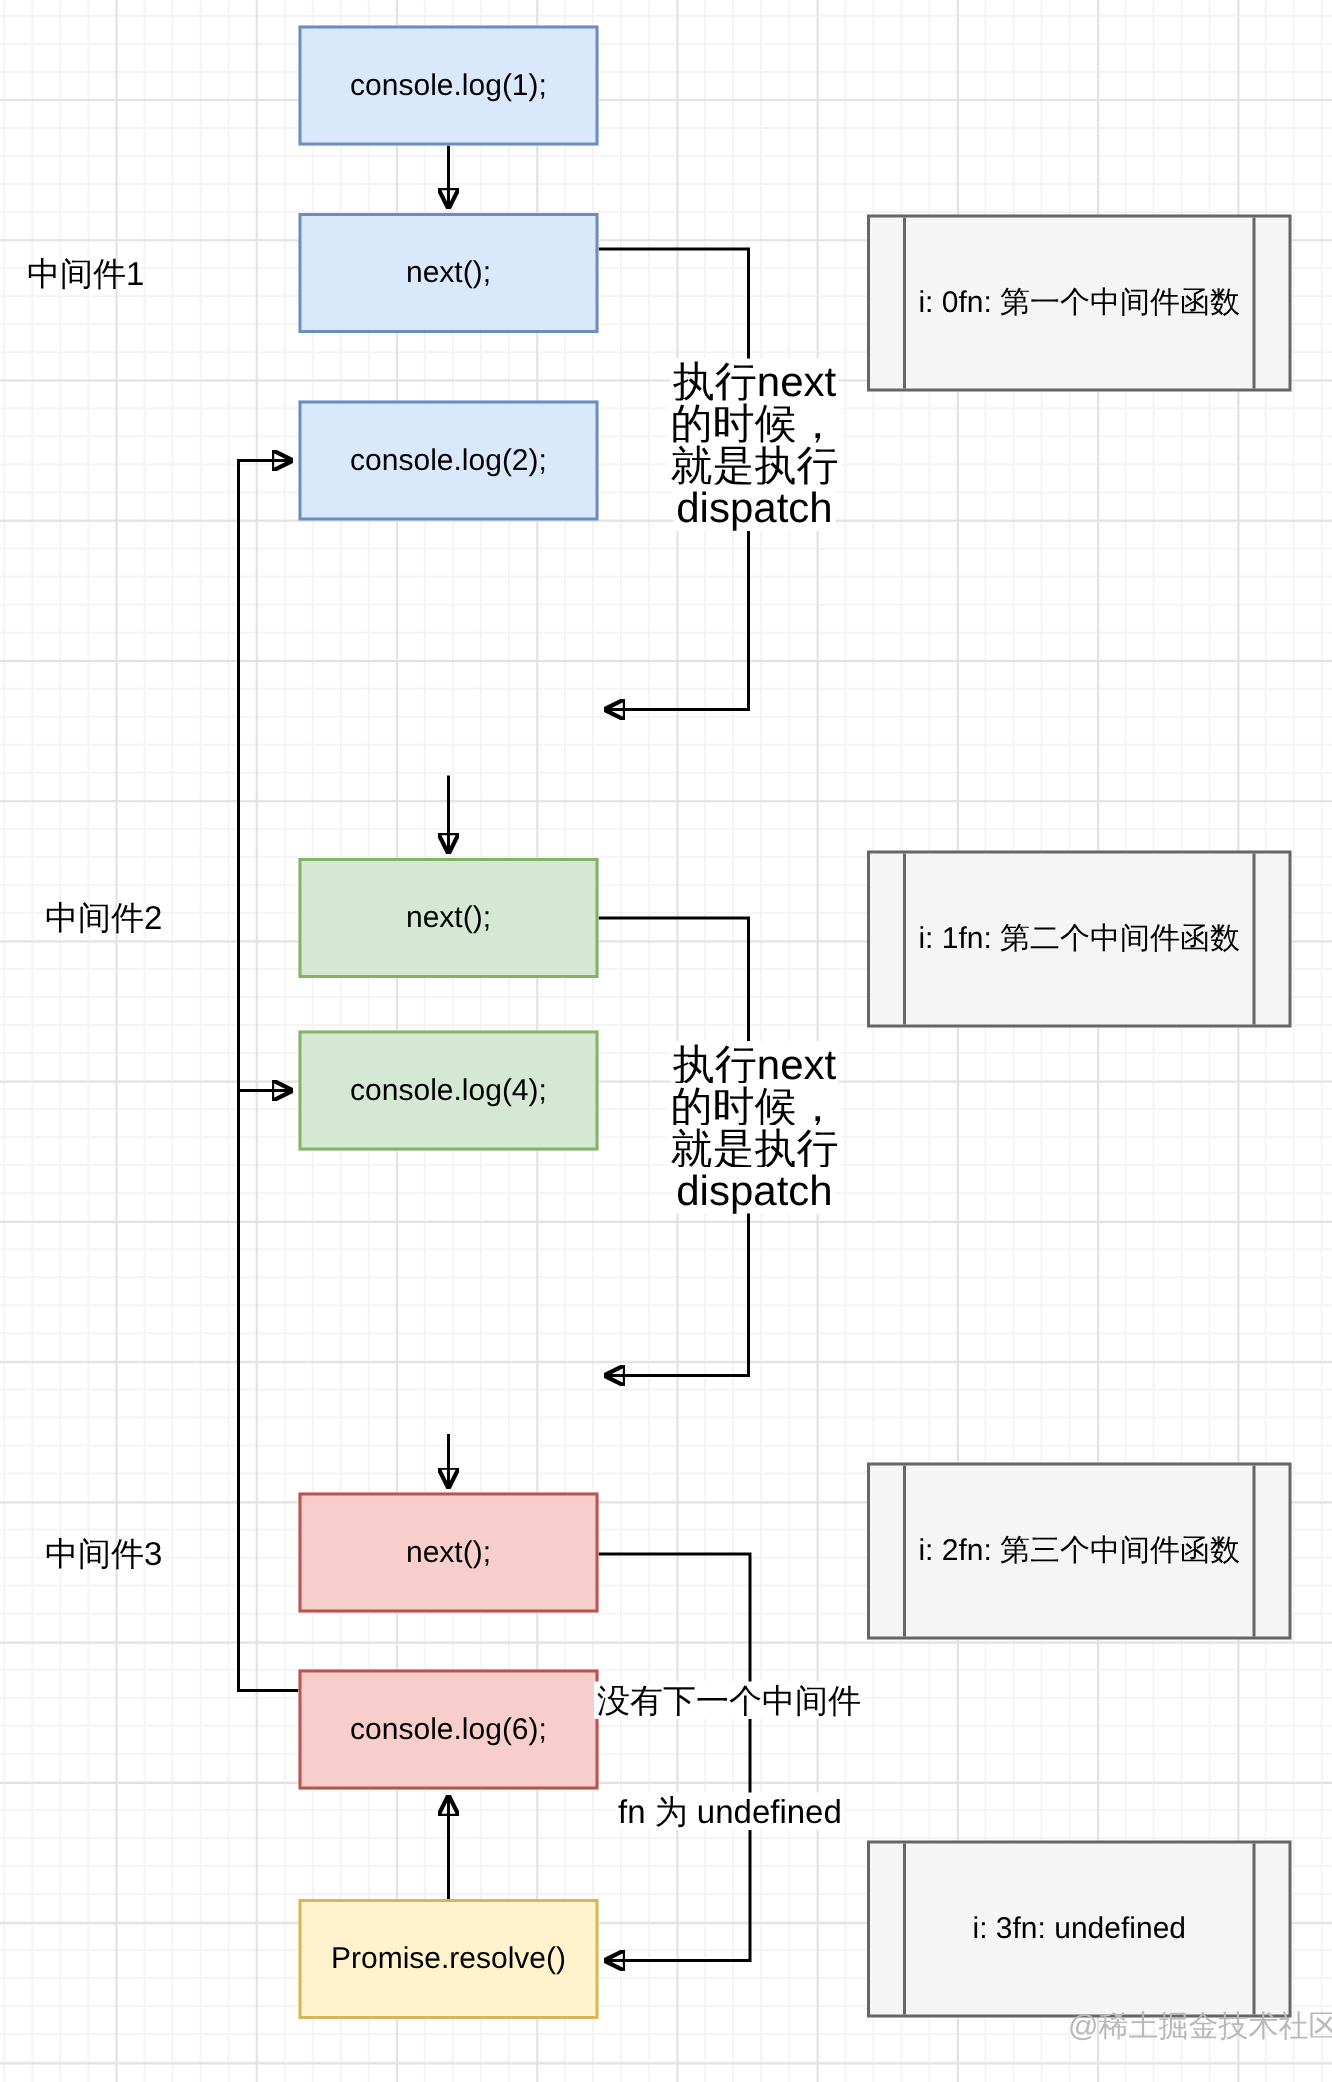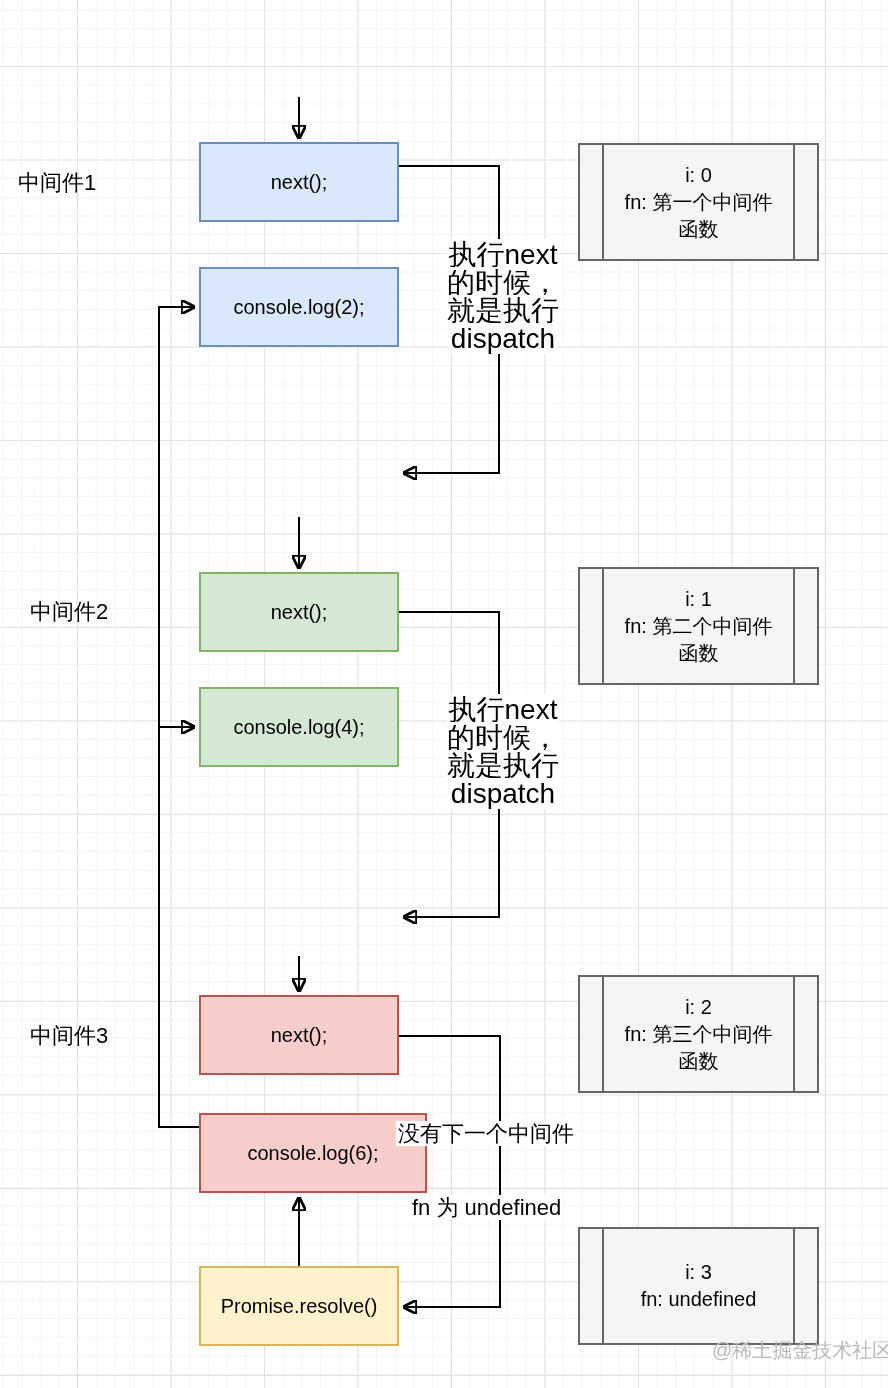--- a/index.html
+++ b/index.html
@@ -24,24 +24,24 @@
     position:absolute;z-index:3;
     display:flex;align-items:center;justify-content:center;
     box-sizing:border-box;border:2px solid #000;
     font-size:20px;text-align:center;
   }
   .blue  {background:var(--blue-fill,#dae8fc);  border-color:var(--blue-stroke,#6c8ebf);}
   .green {background:var(--green-fill,#d5e8d4); border-color:var(--green-stroke,#82b366);}
   .red   {background:var(--red-fill,#f8cecc);   border-color:var(--red-stroke,#b85450);}
   .yellow{background:var(--yellow-fill,#fff2cc);border-color:var(--yellow-stroke,#d6b656);}
   .ctx{
-    position:absolute;z-index:3;left:578px;width:241px;height:118px;
+    position:absolute;z-index:3;left:578px;width:283px;height:118px;
     box-sizing:border-box;border:2px solid var(--gray-stroke,#666);
     background:var(--gray-fill,#f5f5f5);
-    display:flex;flex-direction:column;align-items:center;justify-content:center;
+    display:flex;flex-direction:row;align-items:center;justify-content:center;
     font-size:20px;line-height:27px;text-align:center;
   }
   .ctx .bar{position:absolute;top:0;bottom:0;width:2px;background:var(--gray-stroke,#666);}
   .ctx .bar.l{left:22px;} .ctx .bar.r{right:22px;}
   .mwlabel{
     position:absolute;z-index:3;width:120px;text-align:left;
     font-size:22px;line-height:26px;
   }
   .note{
     position:absolute;z-index:4;text-align:center;
@@ -76,26 +76,27 @@
     <path d="M399 1036 L500 1036 L500 1307 L404 1307" marker-end="url(#arr)"></path>
     <path d="M299 1266 L299 1198" marker-end="url(#arr)"></path>
     <path d="M199 1127 L159 1127 L159 307 L194 307" marker-end="url(#arr)"></path>
     <path d="M159 727 L194 727" marker-end="url(#arr)"></path>
   </svg>
 
   <div class="mwlabel" style="left:18px;top:170px">中间件1</div>
   <div class="mwlabel" style="left:30px;top:599px">中间件2</div>
   <div class="mwlabel" style="left:30px;top:1023px">中间件3</div>
 
+  <div class="box blue" style="left:199px;top:17px;width:200px;height:80px">console.log(1);</div>
   <div class="box blue" style="left:199px;top:142px;width:200px;height:80px">next();</div>
   <div class="box blue" style="left:199px;top:267px;width:200px;height:80px">console.log(2);</div>
   <div class="box green" style="left:199px;top:572px;width:200px;height:80px">next();</div>
   <div class="box green" style="left:199px;top:687px;width:200px;height:80px">console.log(4);</div>
   <div class="box red" style="left:199px;top:995px;width:200px;height:80px">next();</div>
-  <div class="box red" style="left:199px;top:1113px;width:228px;height:80px">console.log(6);</div>
+  <div class="box red" style="left:199px;top:1113px;width:200px;height:80px">console.log(6);</div>
   <div class="box yellow" style="left:199px;top:1266px;width:200px;height:80px">Promise.resolve()</div>
 
   <div class="ctx" style="top:143px">
     <span class="bar l"></span>
     <span class="bar r"></span>
     <div>i: 0</div>
     <div>fn: 第一个中间件</div>
     <div>函数</div>
   </div>
   <div class="ctx" style="top:567px">

